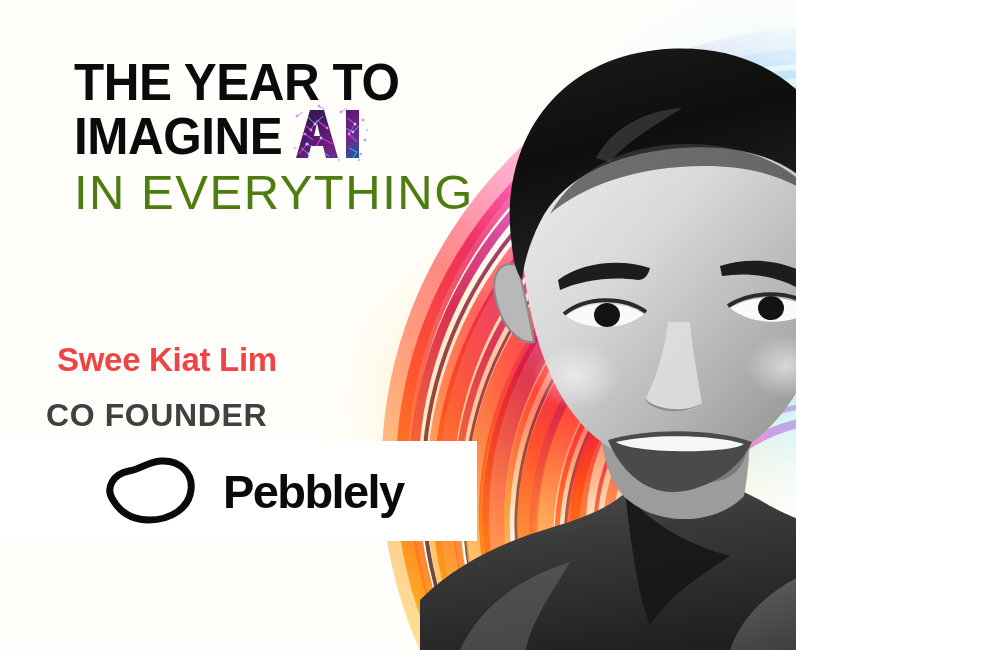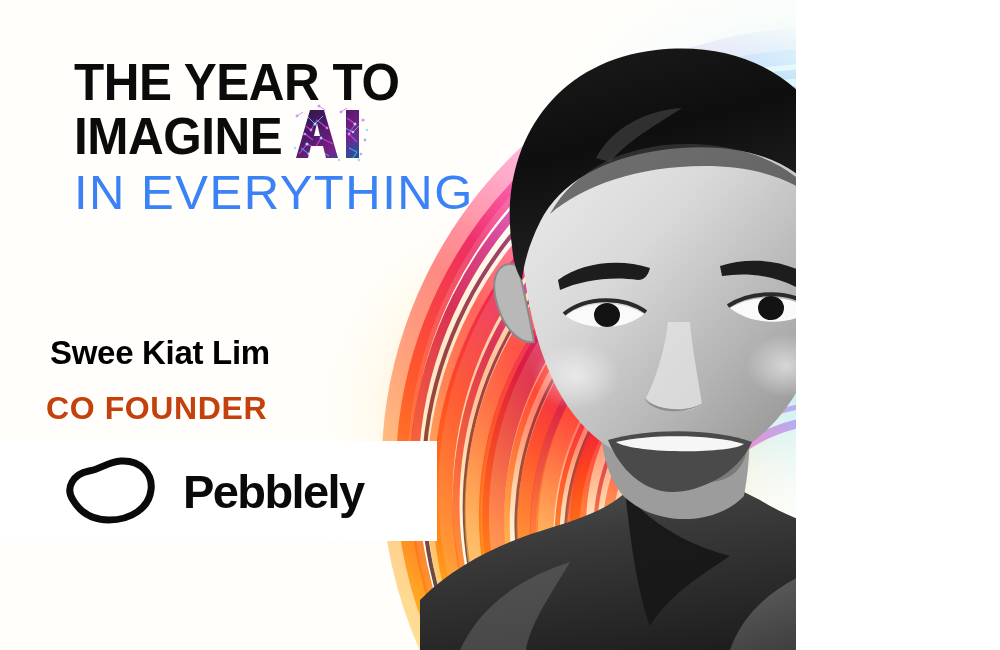--- a/index.html
+++ b/index.html
@@ -72,58 +72,58 @@
     color:#0b0b0b;
     transform:scaleX(.97);
     transform-origin:left bottom;
   }
   .hl-light{
     font-family:"Liberation Sans",sans-serif;
     font-weight:300;
     font-size:49px;
     line-height:56px;
     letter-spacing:1.5px;
-    color:#3b82f6;
+    color:#4d7c0f;
     transform:scaleX(1.0);
     transform-origin:left bottom;
   }
   #ai-badge{
     position:relative;
     display:inline-block;
     margin-left:4px;
     width:72px;height:54px;
     vertical-align:bottom;
   }
   #ai-badge svg{position:absolute;left:0;top:-6px;}
 
   
   #speaker{position:absolute;left:46px;top:330px;}
   #speaker-name{
     font-family:"Liberation Sans",sans-serif;
     font-weight:700;
     font-size:33px;
     letter-spacing:-0.3px;
-    color:#000000;
-    margin:4px;
+    color:#ef4444;
+    margin:11px;
   }
   #speaker-role{
     font-family:"Liberation Sans",sans-serif;
     font-weight:700;
     font-size:32px;
     letter-spacing:0.6px;
-    color:#c2410c;
+    color:#404040;
     margin:18px 0 0 0;
   }
 
   
   #logo-panel{
     position:absolute;left:0px;top:441px;
     width:437px;height:100px;
     background:#ffffff;
-    display:flex;align-items:center;
+    display:flex;align-items:center;padding-left:40px;
   }
   #logo-mark{margin-left:55px;flex:0 0 auto;}
   #logo-word{
     margin-left:24px;
     font-family:"Liberation Sans",sans-serif;
     font-weight:700;
     font-size:47px;
     letter-spacing:-1.6px;
     color:#0a0a0a;
   }

